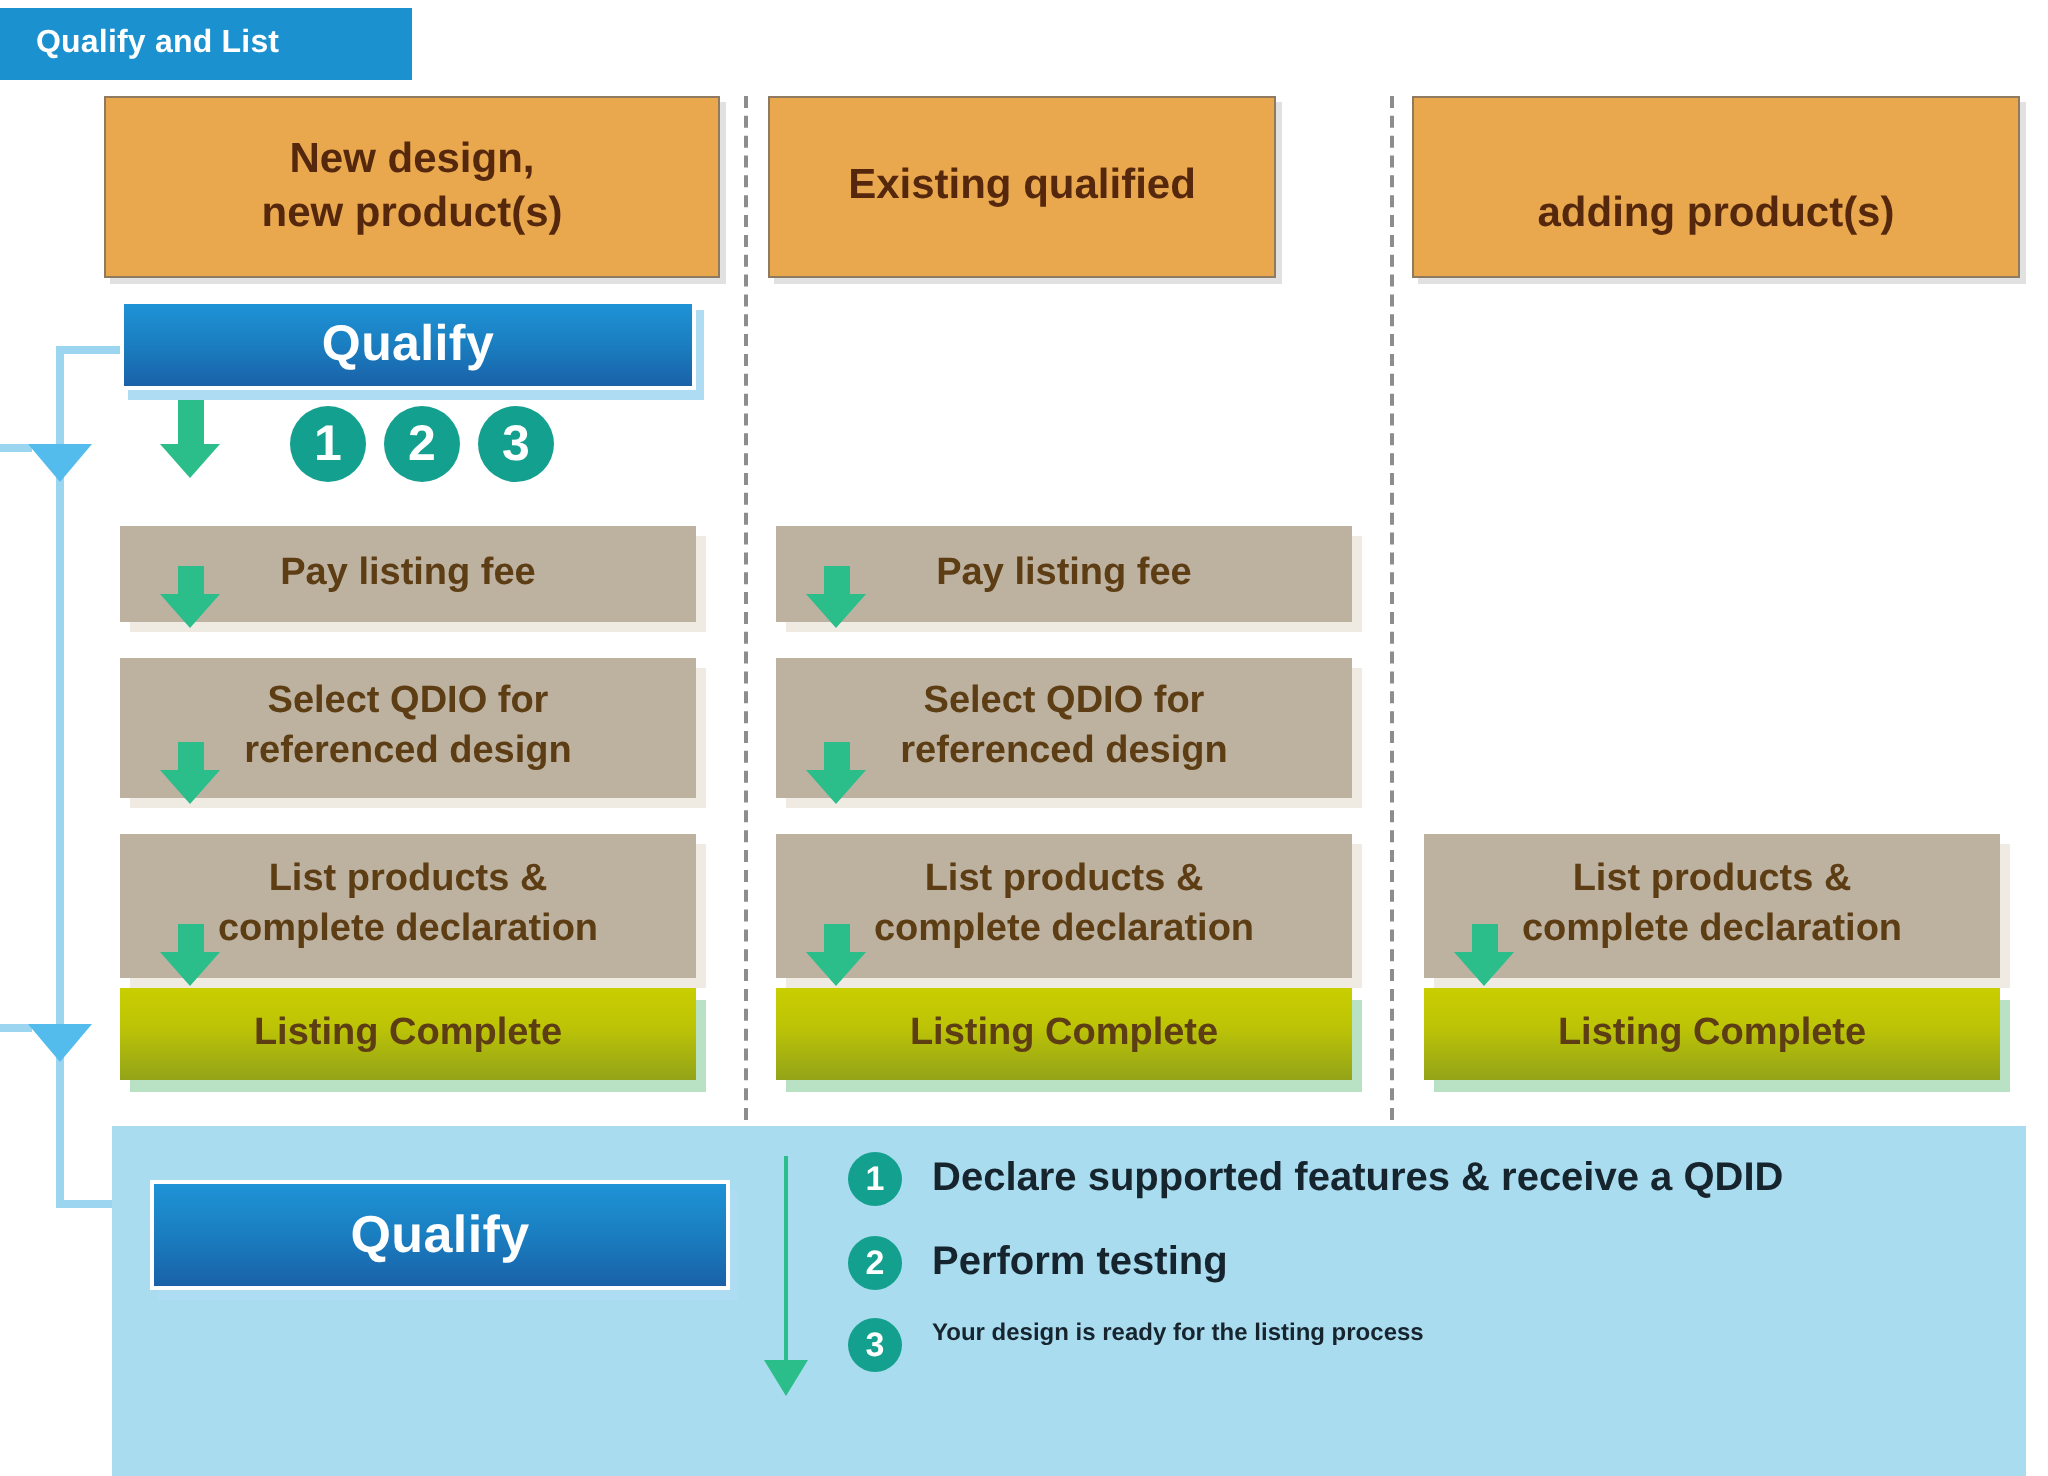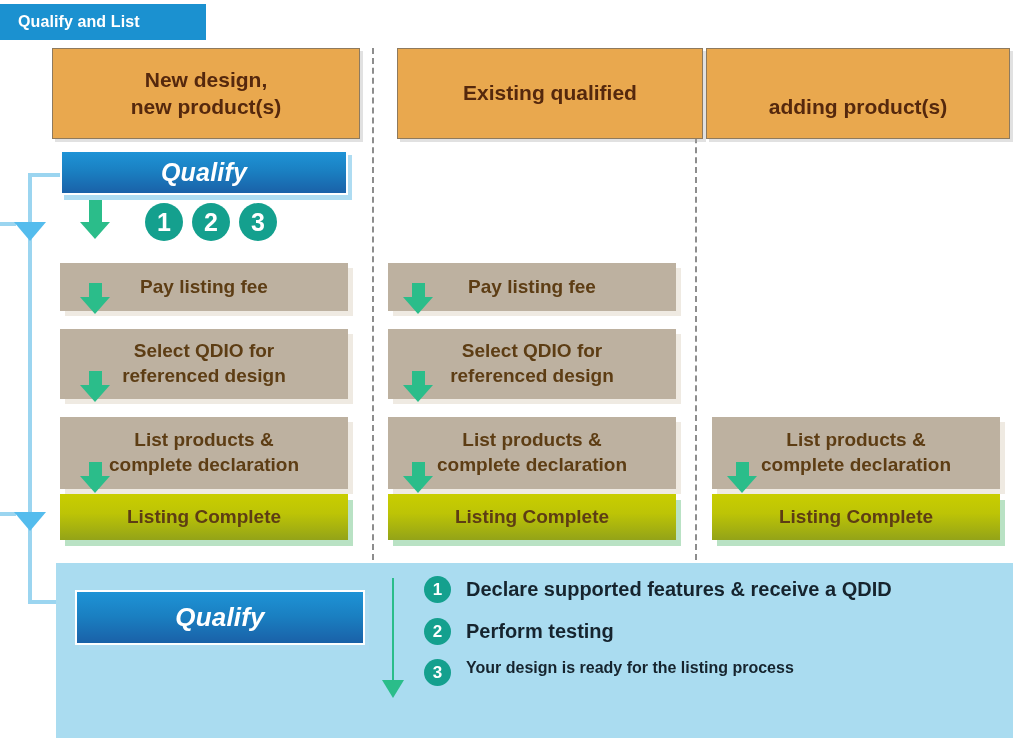--- a/index.html
+++ b/index.html
@@ -39,25 +39,25 @@
     background:#e9a84e;
     border:1px solid #8e7a5e;
     box-sizing:border-box;
     display:flex;align-items:center;justify-content:center;
     text-align:center;
     color:#55280d;
     font-size:21px;font-weight:bold;line-height:1.28;
     box-shadow:3px 3px 0 rgba(170,170,170,.35);
   }
   #hdr1{left:52px;width:308px;}
-  #hdr2{left:397px;width:306px;}
+  #hdr2{left:384px;width:254px;}
   #hdr3{left:706px;width:304px;}
 
   
-  .qualify-wrap{position:absolute;font-style:italic;}
+  .qualify-wrap{position:absolute;}
   .qualify-shadow{
     position:absolute;left:4px;top:5px;
     width:100%;height:100%;
     background:#aedcf2;
   }
   .qualify-btn{
     position:relative;
     background:linear-gradient(180deg,#1e93d6 0%,#1a7fc1 48%,#1a61a8 100%);
     border:2px solid #ffffff;
     box-sizing:border-box;
@@ -151,21 +151,21 @@
     background:#14a08e;color:#ffffff;
     display:flex;align-items:center;justify-content:center;
     font-size:17px;font-weight:bold;flex:0 0 auto;
   }
   .panel-text{
     margin-left:15px;
     color:#16242e;font-size:20px;font-weight:bold;
     line-height:1.35;white-space:nowrap;
   }
   .panel-sub{
-    color:#16242e;font-size:16px;font-weight:bold;
+    color:#16242e;font-size:12px;font-weight:bold;
     white-space:nowrap;
   }
 </style>
 </head>
 <body>
 
 <div id="stage">
 
   <div class="title-tab">Qualify and List</div>
 

